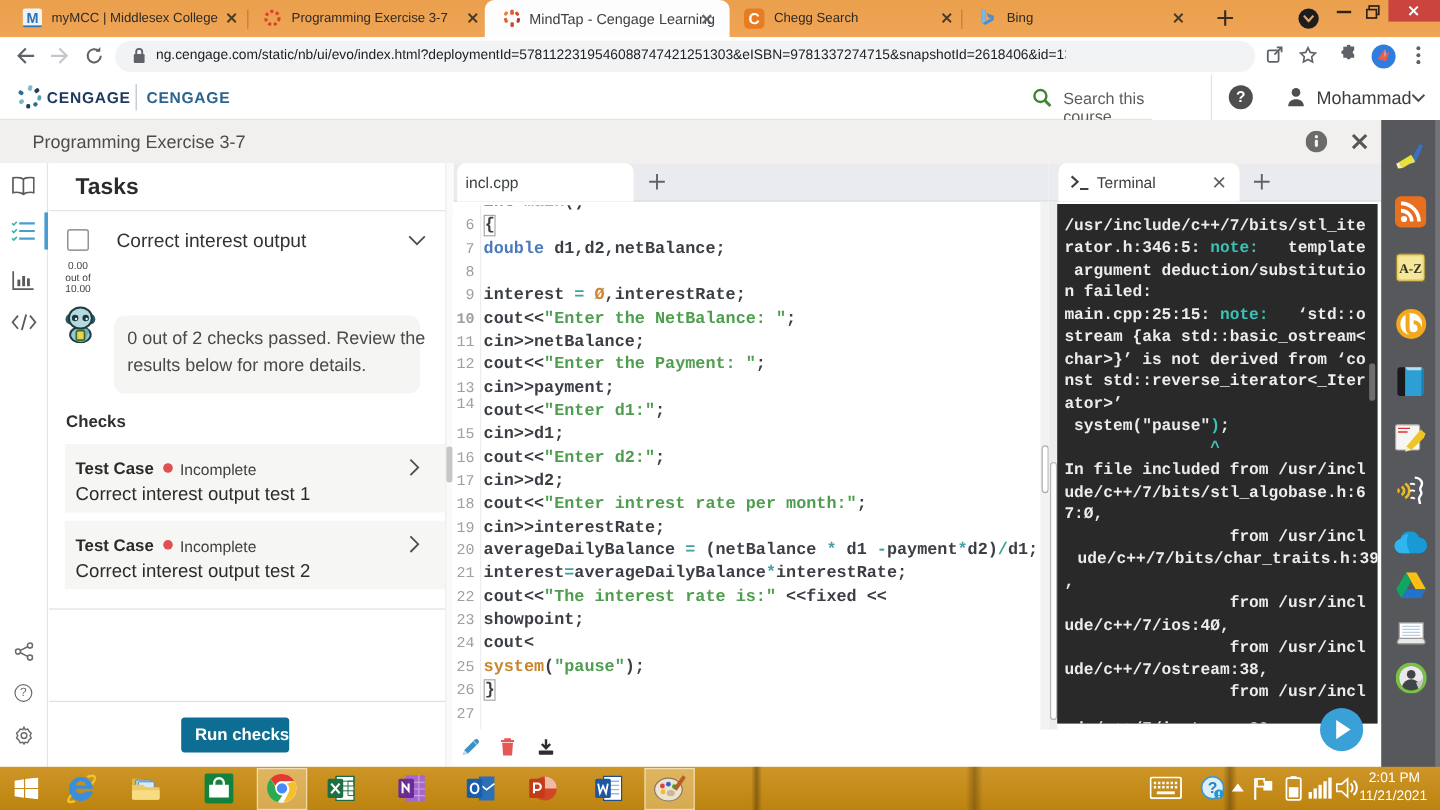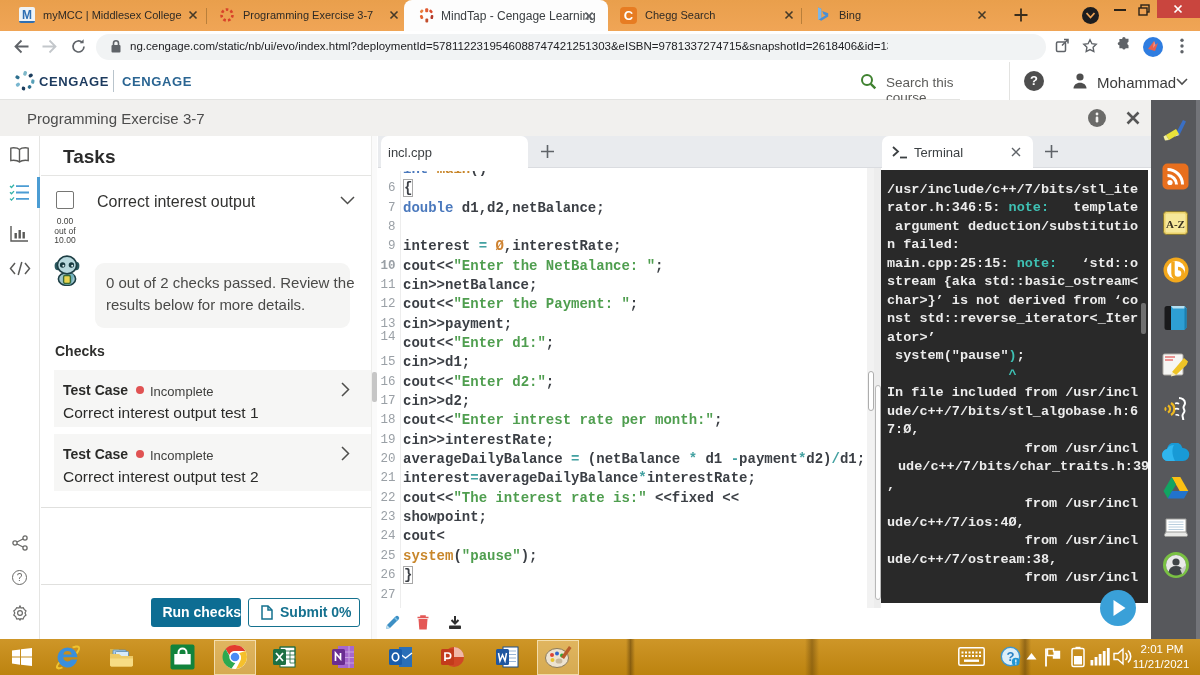--- a/index.html
+++ b/index.html
@@ -279,27 +279,20 @@
     <div class="abs" style="left:96px;top:14px;font-size:13px;color:#3f3f3d;">Incomplete</div>
     <svg class="abs" style="left:287px;top:12px;" width="9" height="15" viewBox="0 0 9 15">
           <path d="M1 1l6.5 6.5L1 14" fill="none" stroke="#4e4e4c" stroke-width="1.5"></path>
         </svg>
     <div class="abs" style="left:9px;top:34px;font-size:15.5px;color:#2b2b29;">Correct interest output test 2</div>
   </div>
   <div class="abs" style="left:0;top:371px;width:330px;height:1px;background:#e0e0de;"></div>
   <div class="abs" style="left:0;top:448px;width:330px;height:1px;background:#e0e0de;"></div>
 
   <div class="abs" style="left:110px;top:462px;width:90px;height:29px;background:#0d6d93;border-radius:3px;color:#fff;font-size:14px;font-weight:bold;text-align:right;line-height:29px;">Run checks</div>
-  <div class="abs" style="left:207px;top:462px;width:112px;height:29px;background:#fff;border:1.5px solid #15718f;border-radius:3px;">
-    <svg class="abs" style="left:12px;top:6px;" width="12" height="15" viewBox="0 0 12 15">
-          <path d="M1 1h6l4 4v9H1z" fill="none" stroke="#15718f" stroke-width="1.5"></path>
-          <path d="M7 1v4h4" fill="none" stroke="#15718f" stroke-width="1.5"></path>
-        </svg>
-    <div class="abs" style="left:31px;top:5px;font-size:14px;font-weight:bold;color:#15718f;">Submit 0%</div>
-  </div>
 
   <div class="abs" style="left:330px;top:0;width:6px;height:504px;background:#fafafa;border-left:1px solid #ededeb;"></div>
   <div class="abs" style="left:331px;top:236px;width:4.5px;height:30px;background:#c6c6c6;border-radius:2px;"></div>
 </div>
 
 <div class="abs" id="editorwrap" style="left:378px;top:136px;width:496px;height:504px;background:#fff;">
 <div class="abs" style="left:0;top:0;width:496px;height:32px;background:#e9ebee;border-bottom:1px solid #dadce0;"></div>
 <div class="abs" style="left:3px;top:0;width:147px;height:32px;background:#fff;border-radius:7px 7px 0 0;"></div>
 <div class="abs" style="left:10px;top:9px;font-size:13px;color:#3c4043;">incl.cpp</div>
 <svg class="abs" style="left:162px;top:8px;" width="15" height="15" viewBox="0 0 15 15">

